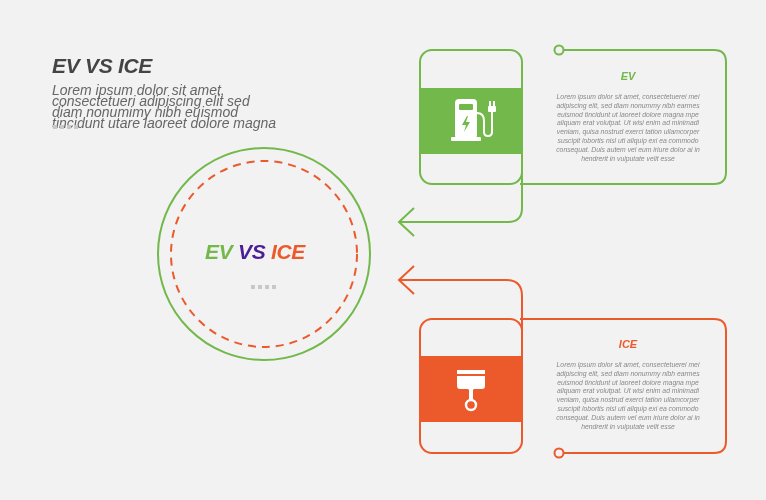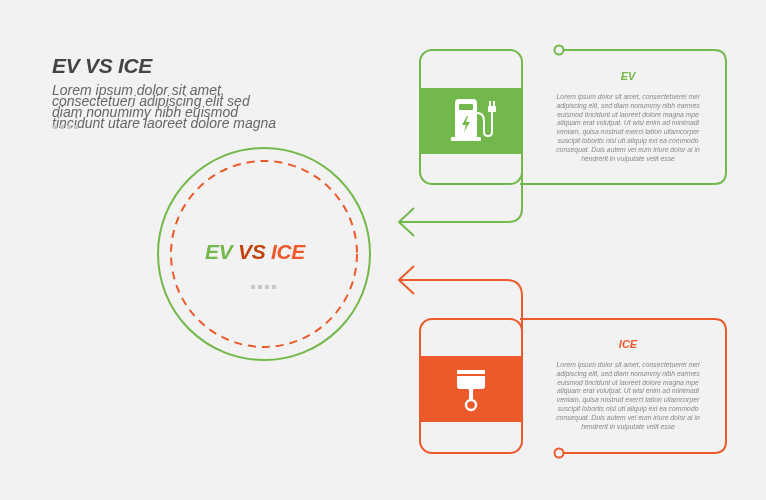--- a/index.html
+++ b/index.html
@@ -67,21 +67,21 @@
 <div class="abs intro">Lorem ipsum dolor sit amet, consectetueri adipiscing elit sed diam nonumimy nibh euismod tincidunt utare laoreet dolore magna</div>
 <div class="abs dots" style="left:53px; top:125px;">
     <span></span>
     <span></span>
     <span></span>
     <span></span>
   </div>
 
 <div class="abs center-title">
   <span style="color:#72b84a">EV</span>
-  <span style="color:#c2410c">VS</span>
+  <span style="color:#4c1d95">VS</span>
   <span style="color:#ec5a2c">ICE</span>
 </div>
 <div class="abs dots" style="left:251px; top:285px;">
     <span></span>
     <span></span>
     <span></span>
     <span></span>
   </div>
 
 <div class="abs panel-title" style="left:543px; top:70px; color:#72b84a;">EV</div>

